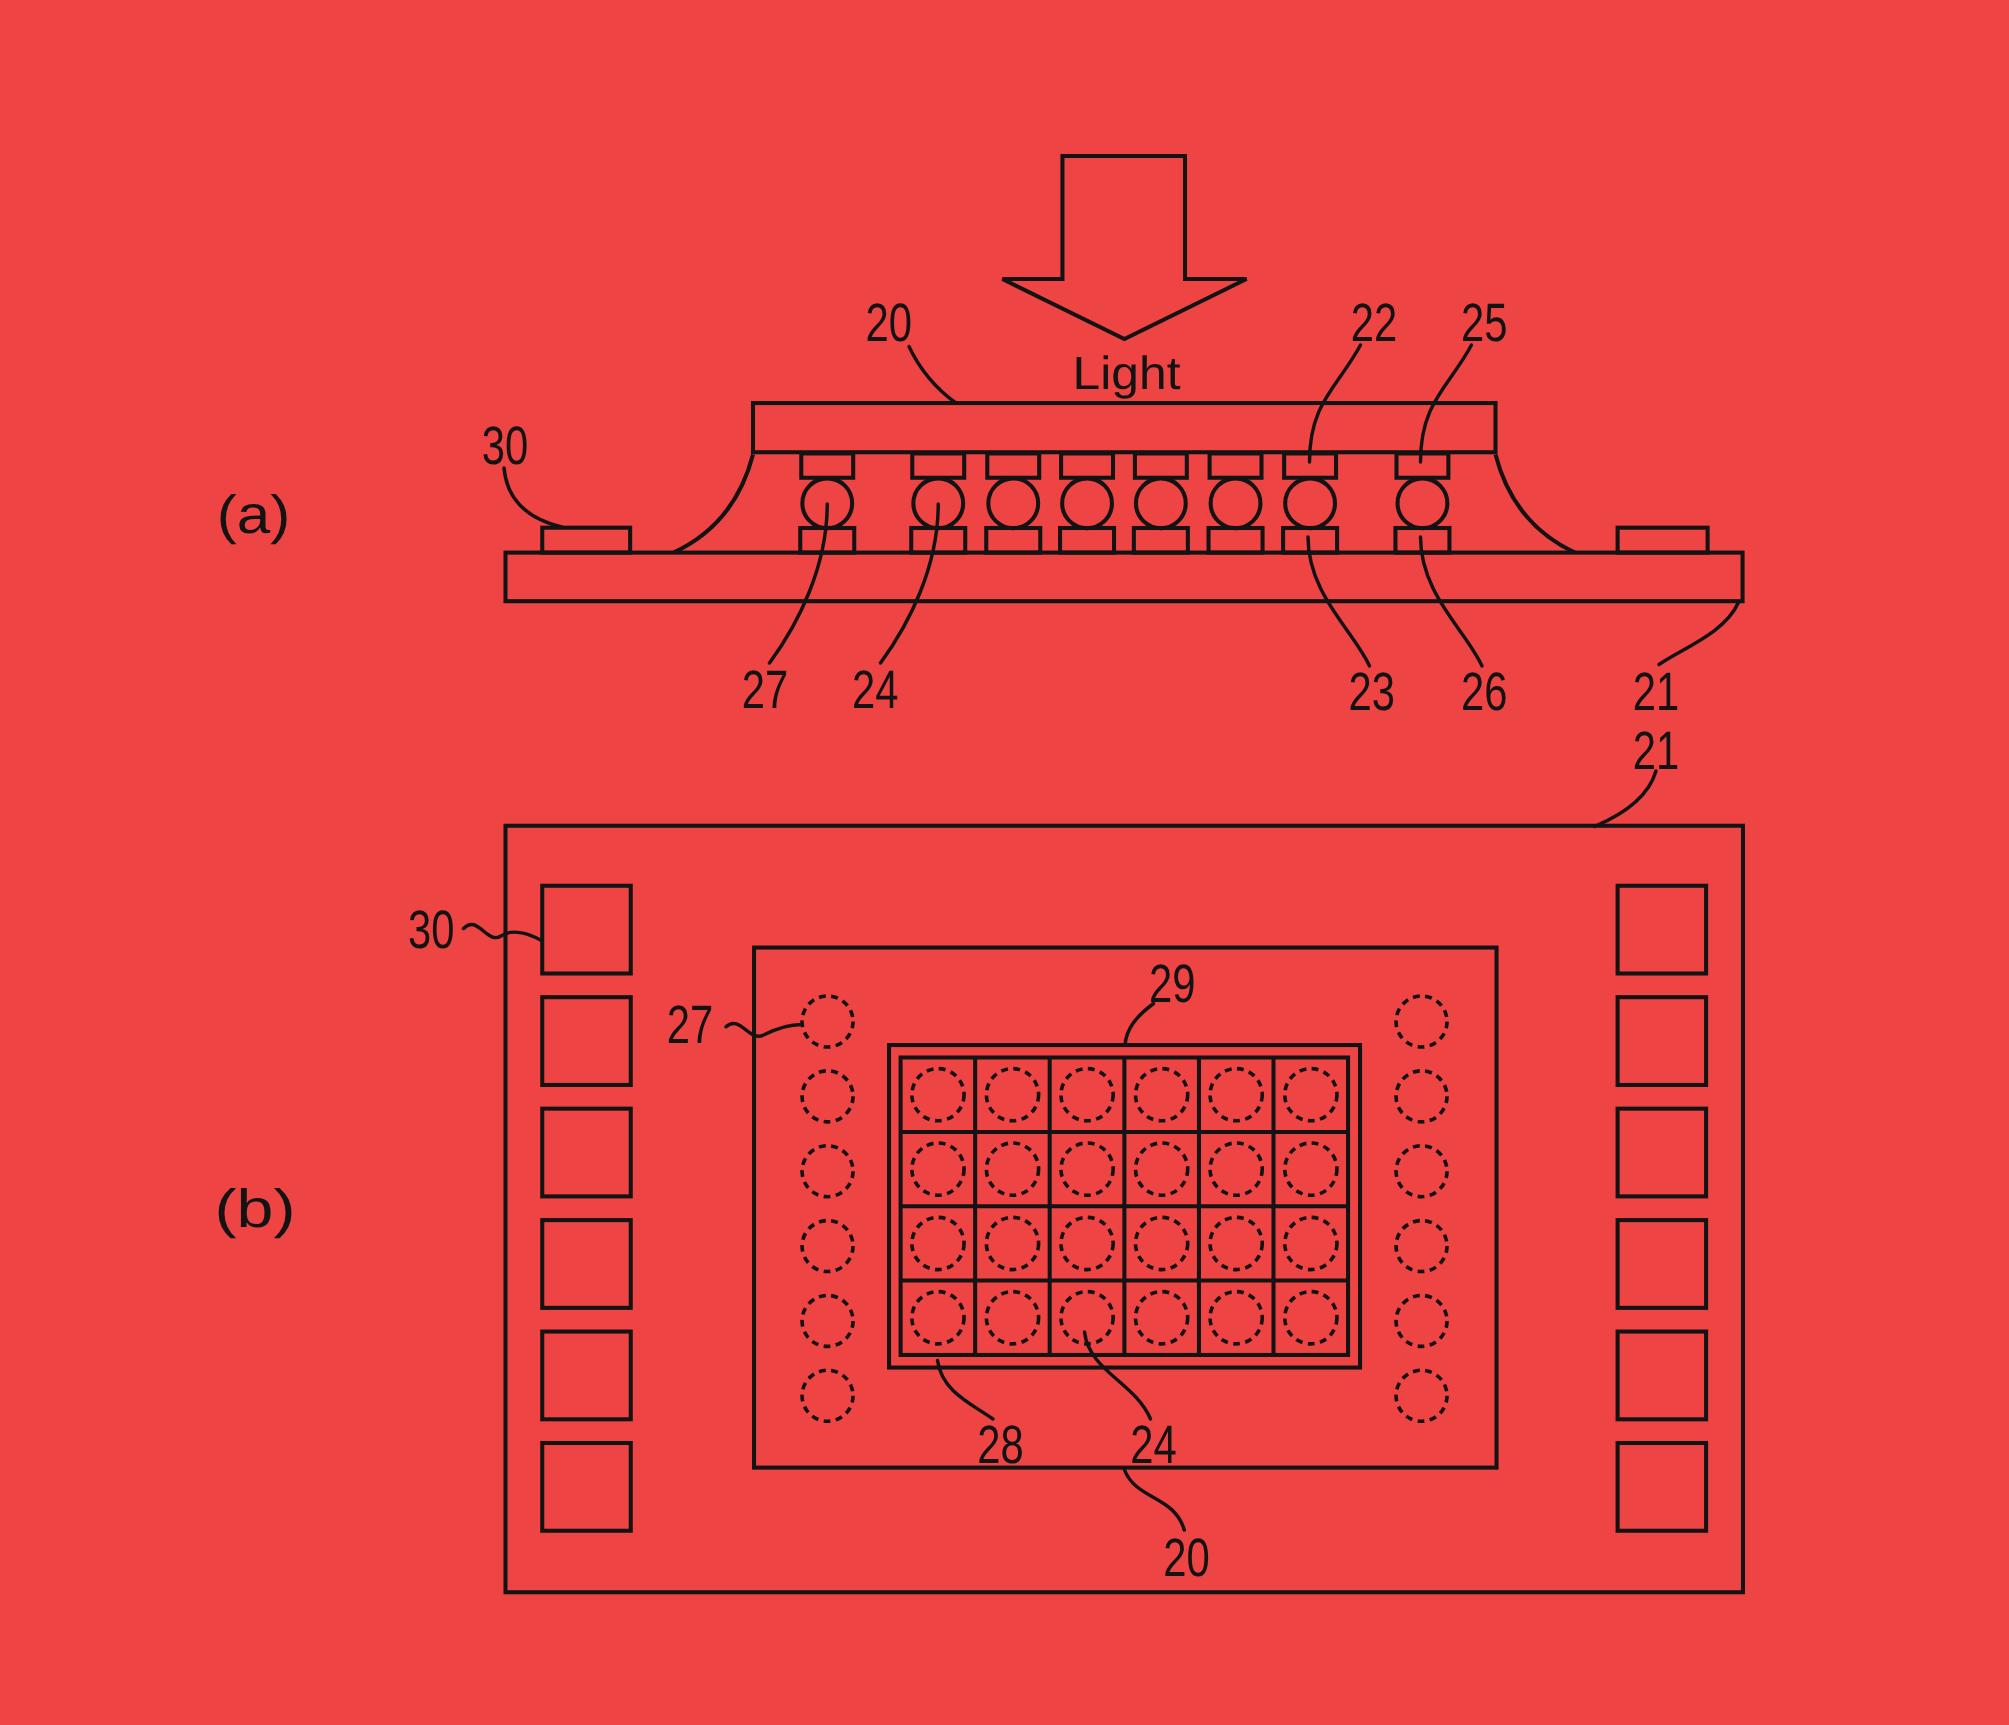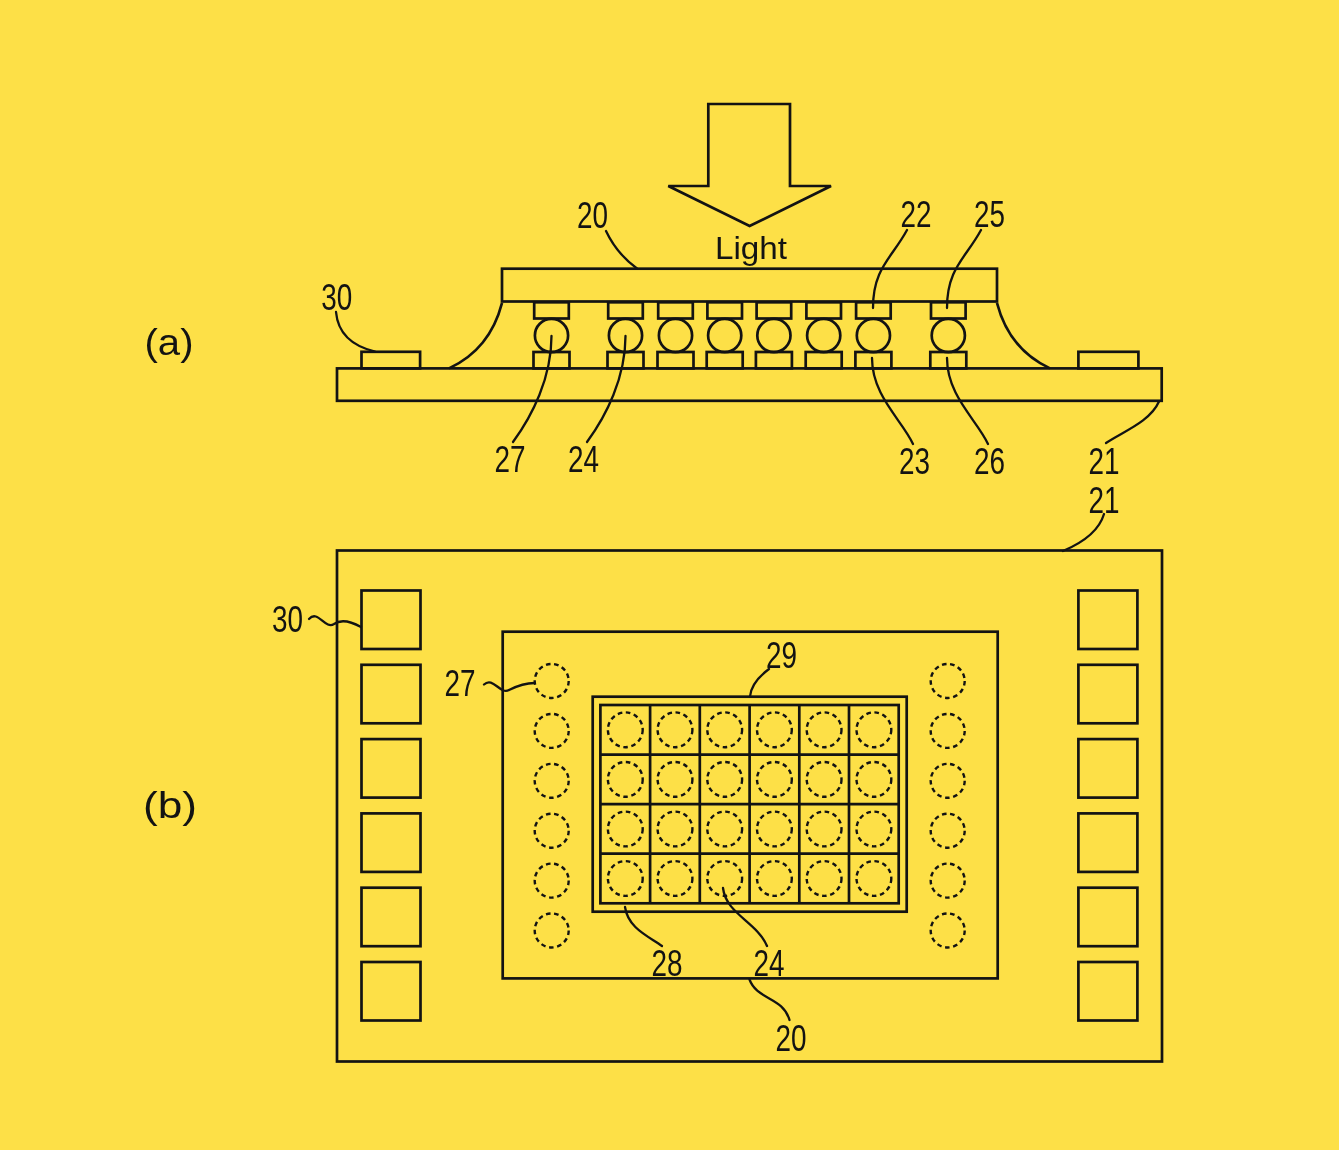--- a/index.html
+++ b/index.html
@@ -1,16 +1,16 @@
 <!DOCTYPE html>
 <html style="--ink: #131313;"><head>
 <meta charset="utf-8">
 <style>
   html,body{margin:0;padding:0;background:#ffffff;}
-  .stage{position:relative;width:1339px;height:1150px;background:#fde047;overflow:hidden;}
+  .stage{position:relative;width:1339px;height:1150px;background:#ef4444;overflow:hidden;}
   svg{display:block;}
   .shape{fill:none;stroke:var(--ink,#131313);stroke-width:2.7;stroke-linejoin:miter;}
   .lead{fill:none;stroke:var(--ink,#131313);stroke-width:2.3;stroke-linecap:round;}
   .dash{fill:none;stroke:var(--ink,#131313);stroke-width:2.4;stroke-dasharray:4.6 3.6;}
   .txt{font-family:"Liberation Sans","DejaVu Sans",sans-serif;font-size:36px;fill:var(--ink,#131313);}
   .light{font-size:31px;}
 </style>
 </head>
 <body>
 

